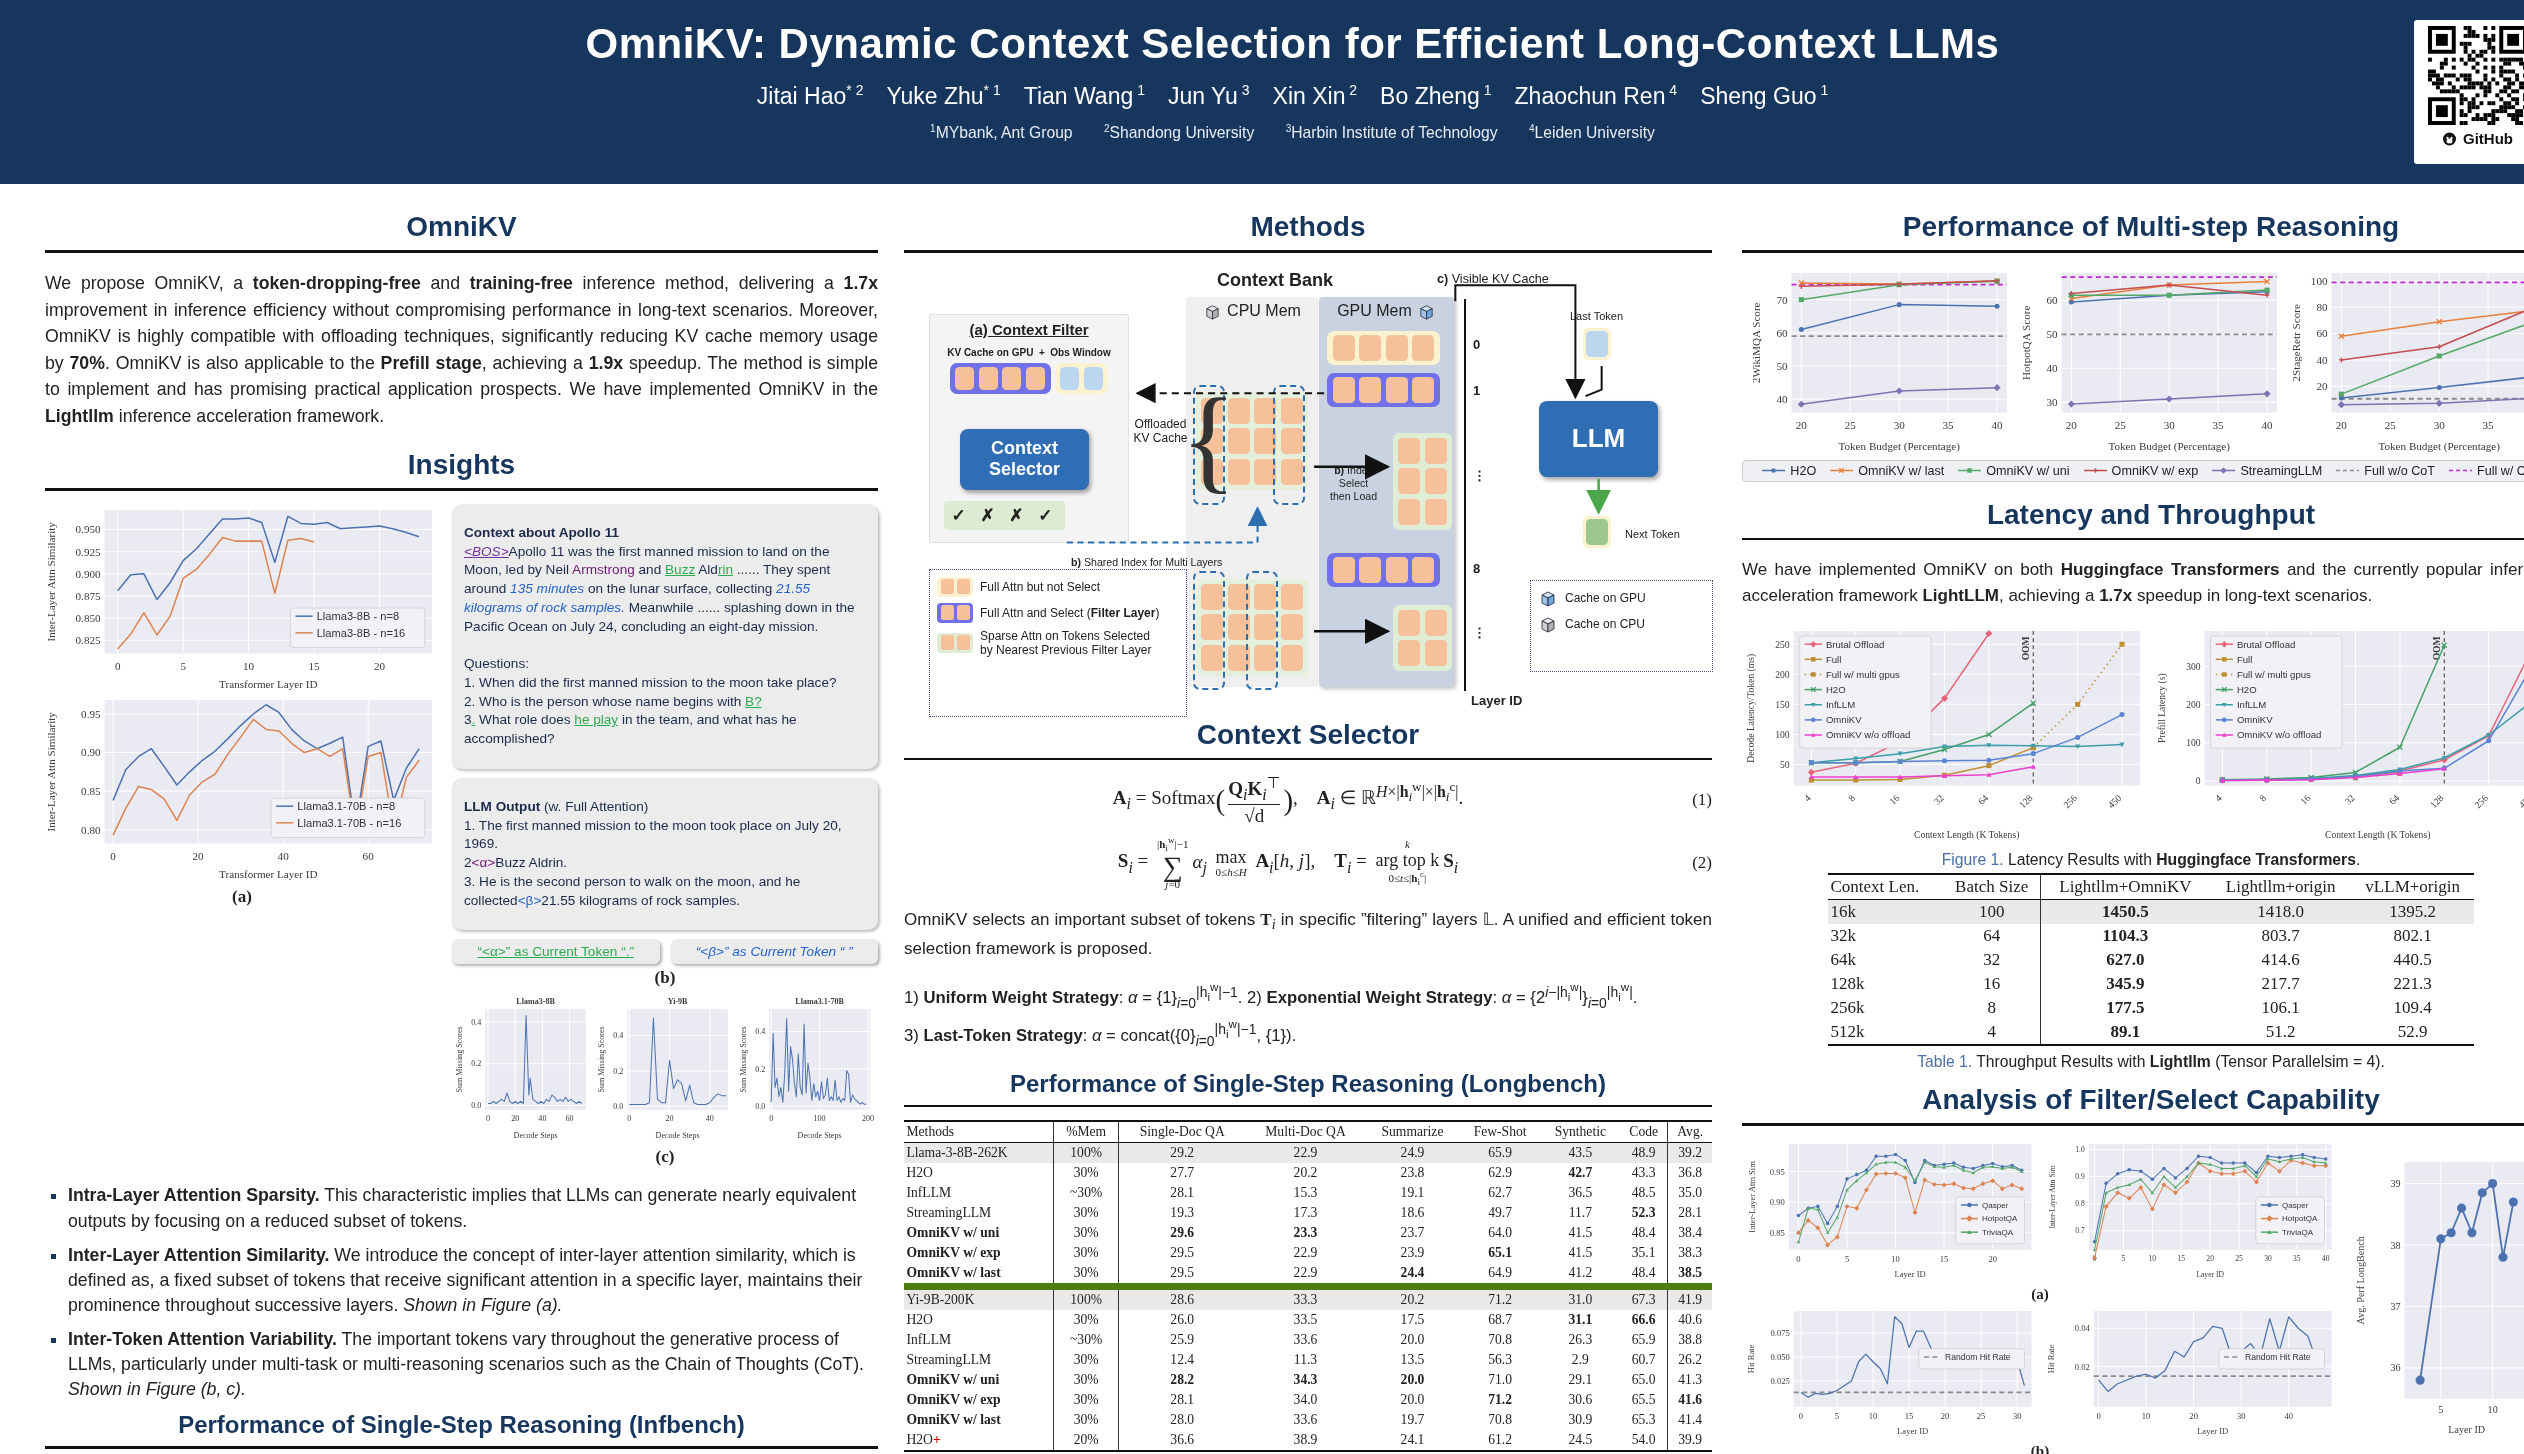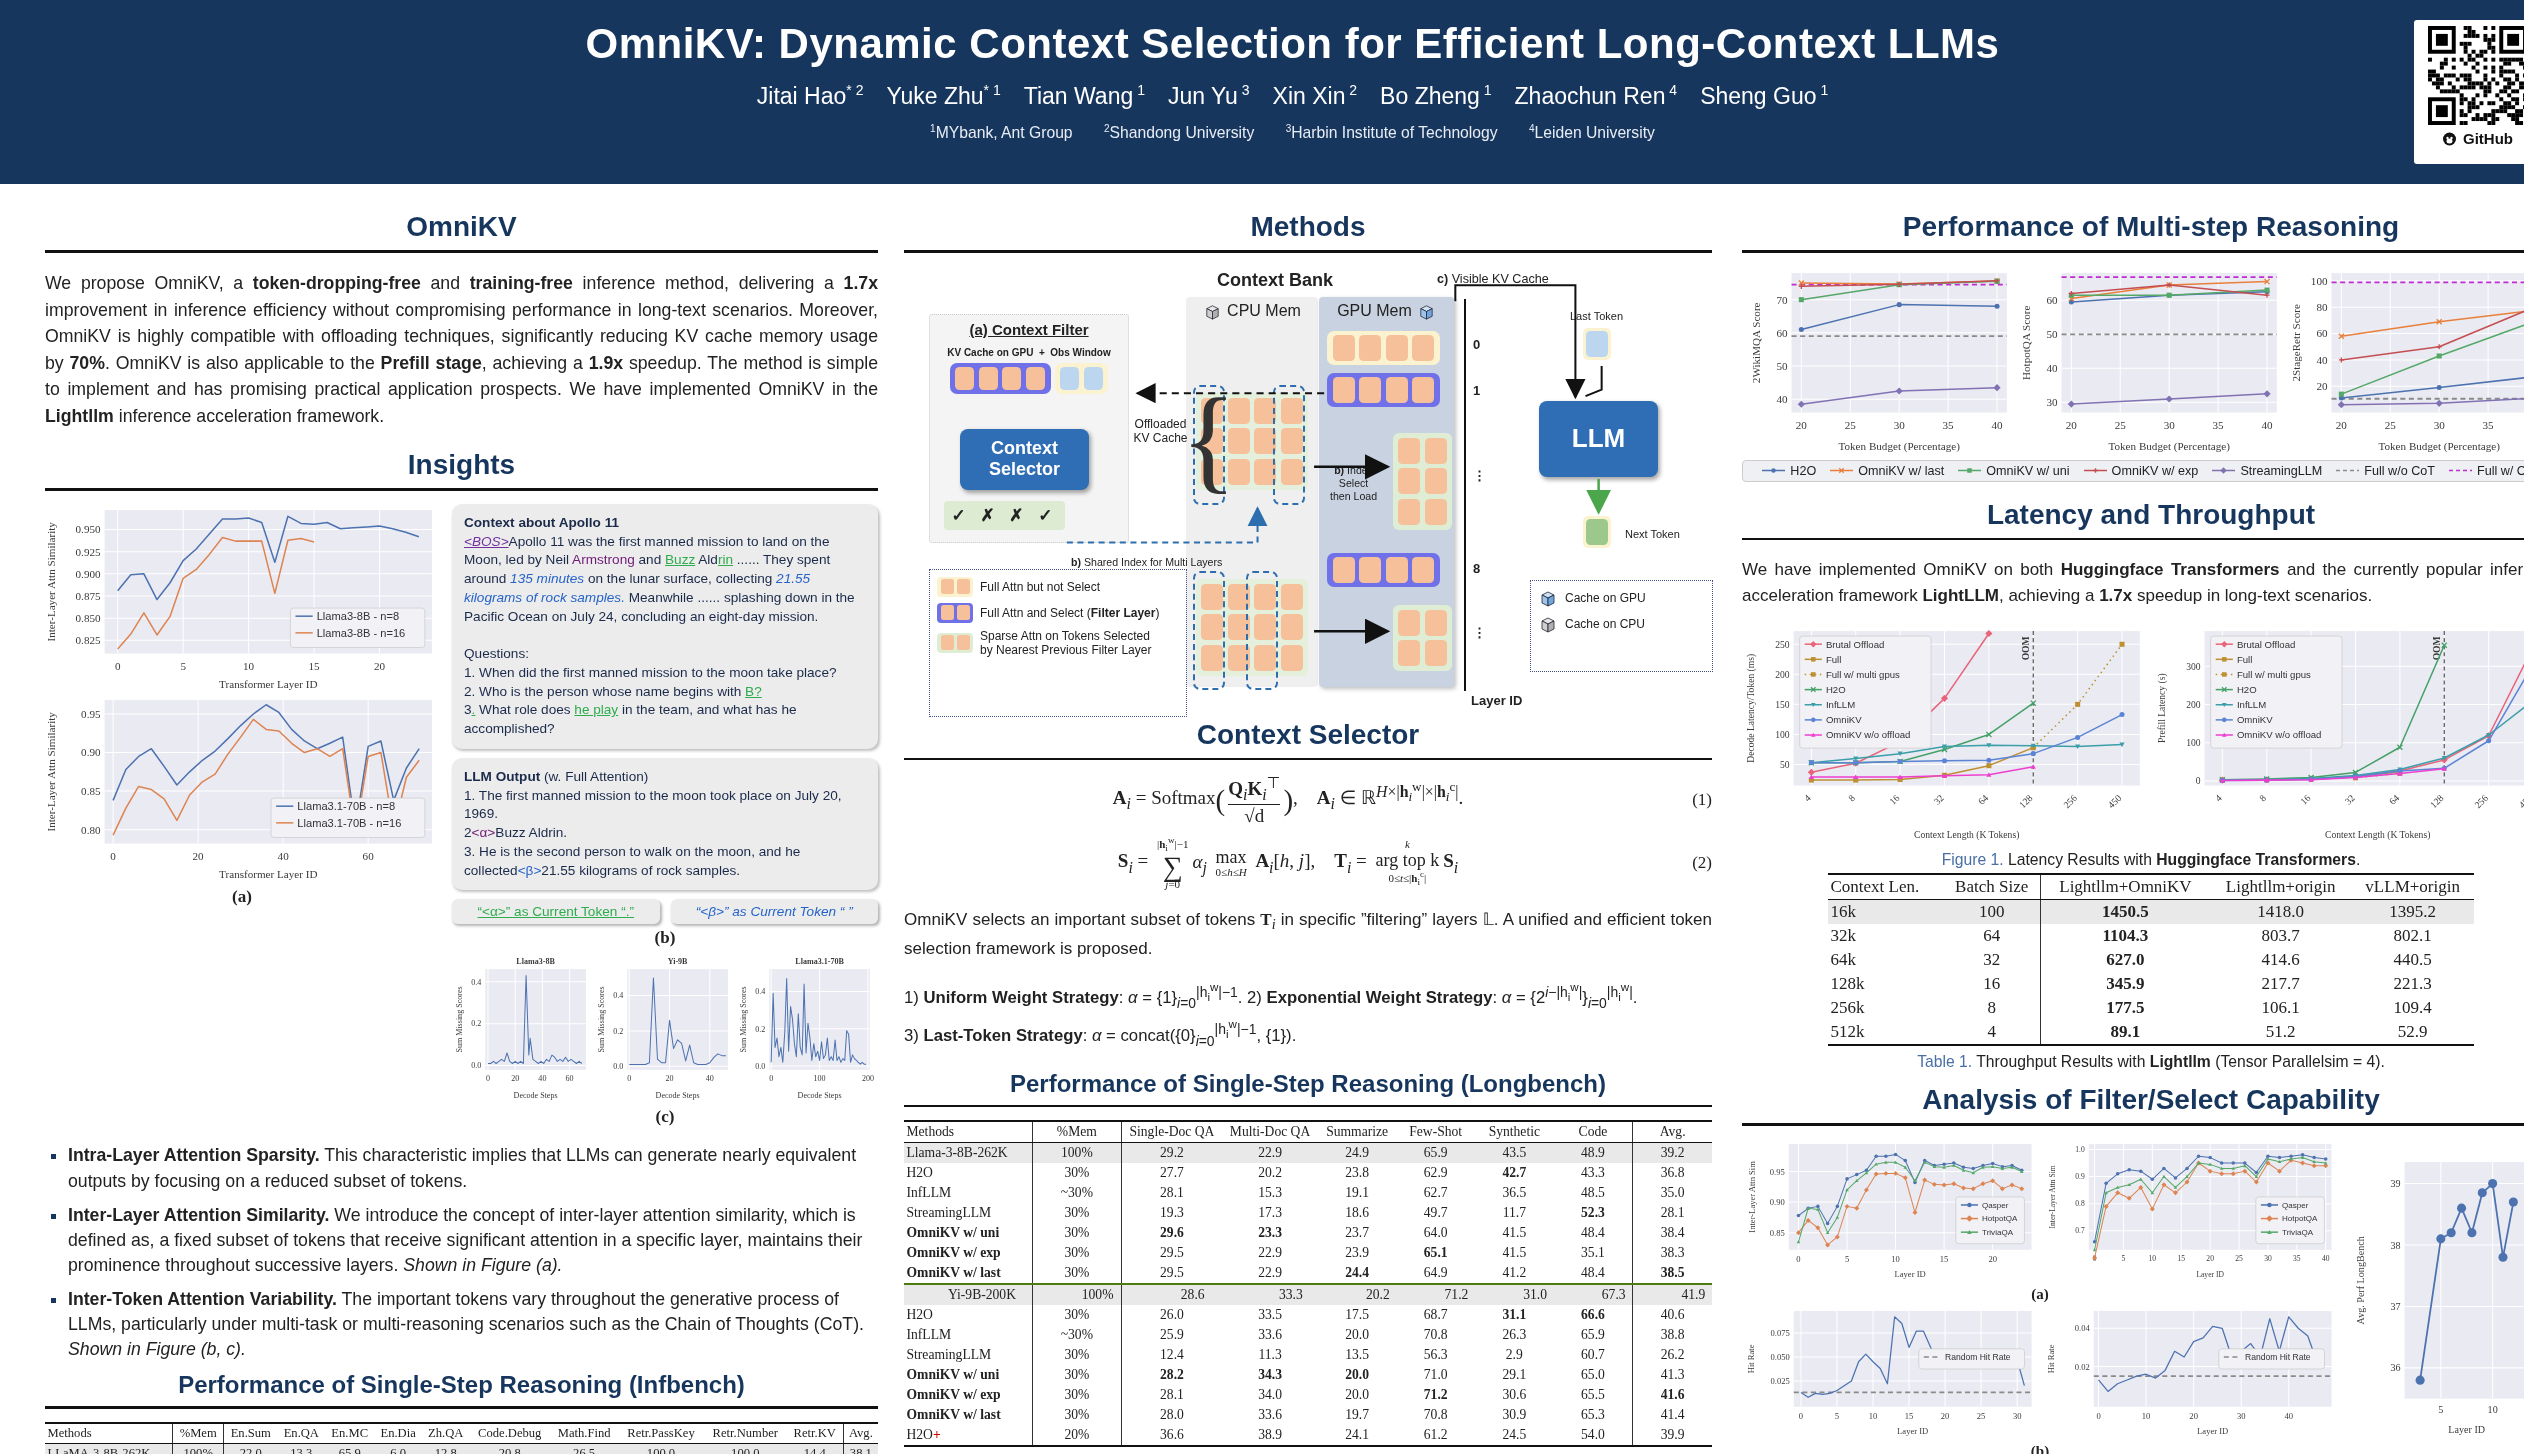--- a/index.html
+++ b/index.html
@@ -19,41 +19,41 @@
   #col3{left:1742px;width:818px;}
   h2.sec{font-size:28px;font-weight:700;color:#17365d;text-align:center;margin:9px 0 7px 0;}
   h2.sec.small{font-size:24px;}
   .rule{height:2.5px;background:#111;margin-bottom:13px;}
   .para{font-size:17.7px;line-height:1.5;text-align:justify;}
   .insights-row{display:flex;gap:13px;margin-top:3px;}
   .figa{width:394px;flex:none;}
   .figright{width:426px;flex:none;}
   .chart{display:block;}
   .figcap{font-family:"Liberation Serif",serif;font-weight:700;font-size:17px;text-align:center;margin:3px 0;}
-  .infobox{background:#ececec;border-radius:10px;padding:10px 12px;font-size:13.6px;line-height:1.38;color:#1b2a4a;
+  .infobox{background:#ececec;border-radius:10px;padding:20px 12px;font-size:13.6px;line-height:1.38;color:#1b2a4a;
     box-shadow:1.5px 2px 3px rgba(0,0,0,.25);margin-bottom:9px;}
   .pu{color:#7030a0;text-decoration:underline;font-style:italic;}
   .gr{color:#701a75;}
   .gru{color:#2eac4e;text-decoration:underline;}
   .bl{color:#2563c9;}
   .pills{display:flex;gap:11px;margin:2px 0 4px 0;}
   .pill{background:#ececec;border-radius:6px;box-shadow:1.5px 2px 3px rgba(0,0,0,.3);padding:5px 9px;
     font-size:13.6px;flex:1;text-align:center;}
   .minis{display:flex;gap:4px;}
   ul.bullets{font-size:17.7px;line-height:1.42;padding-left:23px;margin:13px 0 5px 0;}
   ul.bullets li{margin-bottom:9px;list-style:square;color:#17365d;}
   ul.bullets li span{color:#222;}
   table.ptable{border-collapse:collapse;width:100%;font-family:"Liberation Serif",serif;
     border-top:2.5px solid #111;border-bottom:2.5px solid #111;}
   table.ptable th{border-bottom:1.5px solid #111;font-weight:400;}
   table.ptable th,table.ptable td{padding:2px 2.5px;text-align:center;white-space:nowrap;}
   table.ptable td:first-child,table.ptable th:first-child{text-align:left;}
   tr.mrow{background:#e9e9e9;}
   tr.mrow td:first-child{margin-left:28px;}
-  tr.gtop td{border-top:2px solid #4d7c0f;padding-left:44px;}
+  tr.gtop td{border-top:7px solid #4d7c0f;}
   .sep{border-right:1px solid #333;}
   .rp{color:#d40000;font-weight:700;}
   #tbl-inf{font-size:12.6px;}
   #tbl-long{font-size:13.6px;}
   #tbl-thr{font-size:17px;width:646px;margin:0 auto;}
   .caption{font-size:15.7px;text-align:center;margin:7px 0 4px 0;}
   .cb{color:#4a6fa5;}
   .eq{font-family:"Liberation Serif",serif;font-size:19px;margin:5px 0 9px 0;display:flex;align-items:center;}
   .eq .body{flex:1;text-align:center;}
   .eq .num{width:40px;text-align:right;font-size:17px;}

